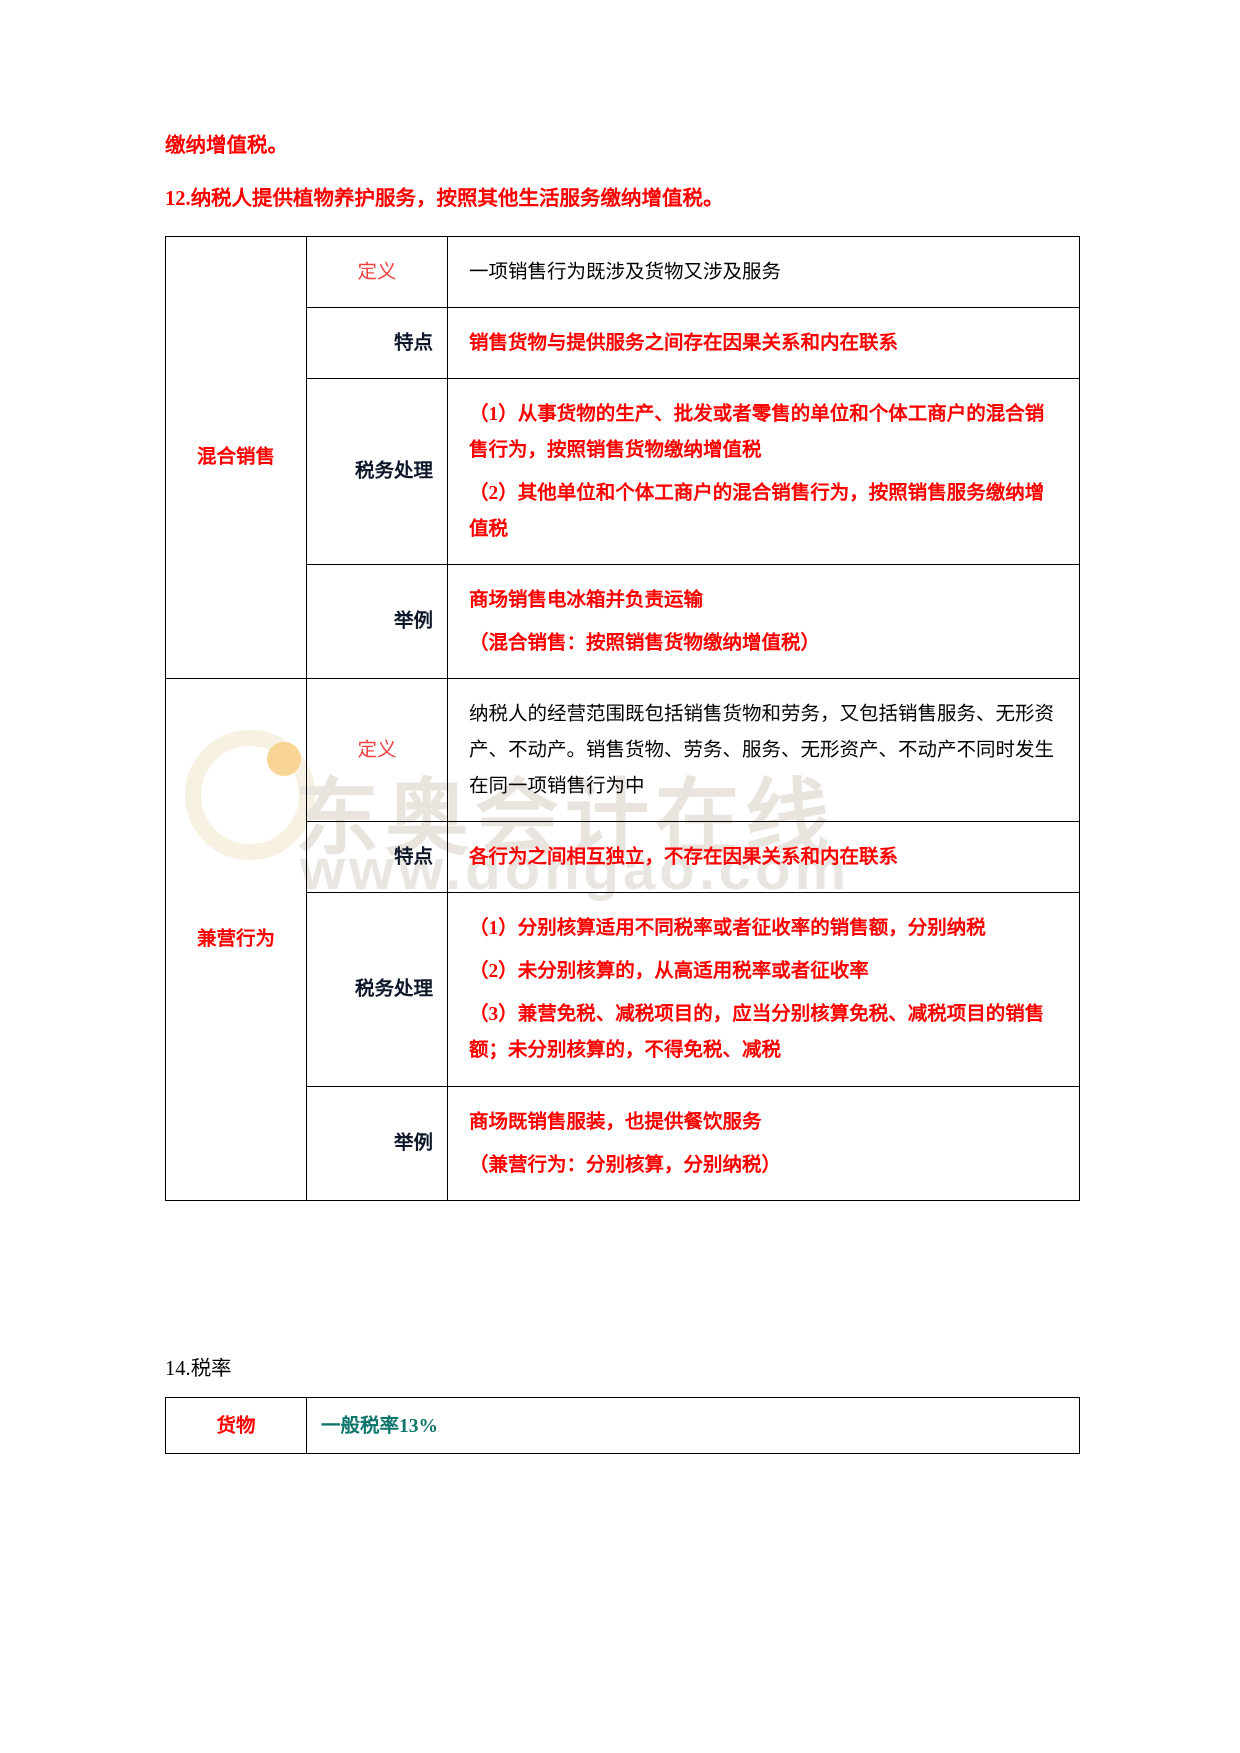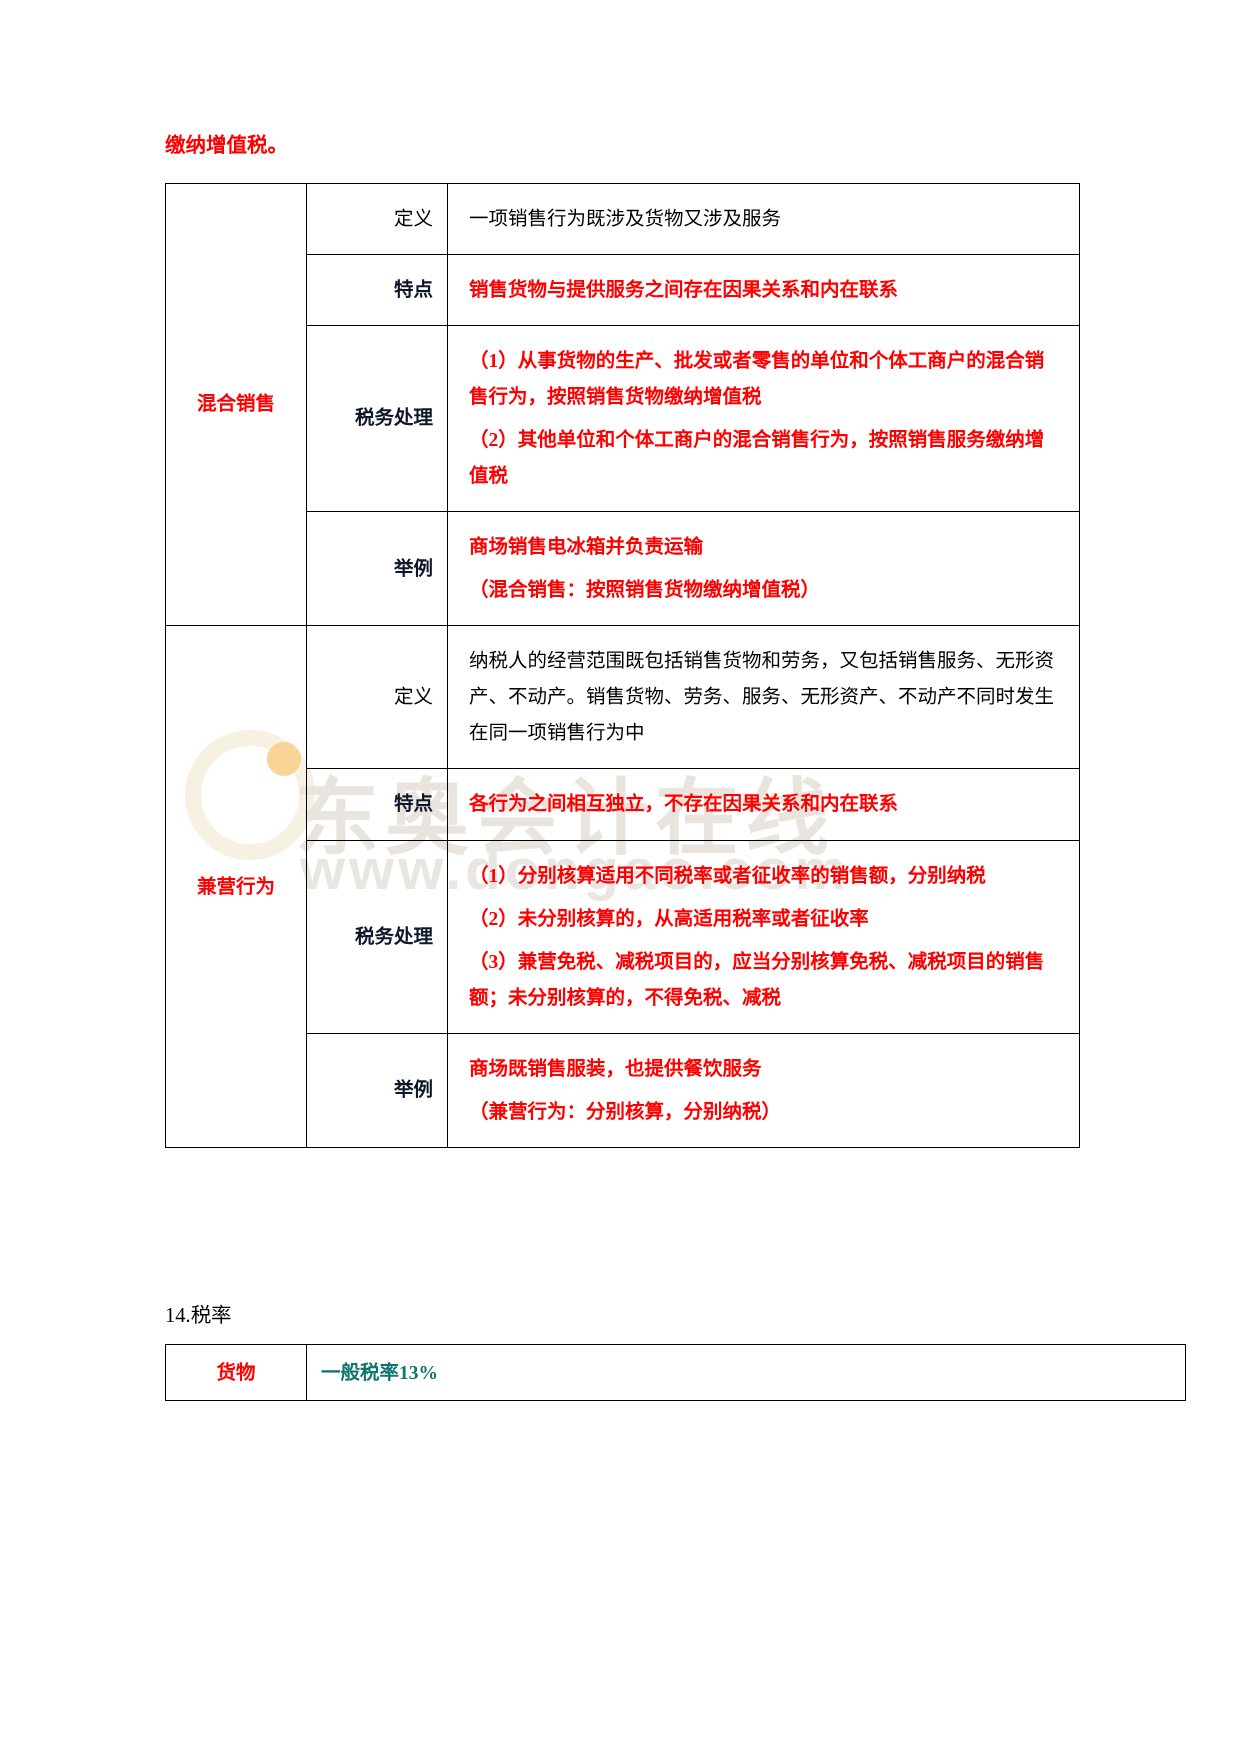--- a/index.html
+++ b/index.html
@@ -117,39 +117,39 @@
     font-weight: bold;
   }
   td.sub {
     width: 112px;
     text-align: right;
     color: #0f172a;
     font-weight: bold;
   }
   td.sub-black {
     width: 112px;
-    text-align: right;
-    color: #000000;
+    text-align: center;
+    color: #ef4444;
   }
   td.val {
     color: #ff0000;
     font-weight: bold;
   }
   td.val-black {
     color: #000000;
     font-weight: normal;
   }
   td.val p, td.val-black p {
     margin: 7px;
   }
   .gap-block { height: 150px; }
   .tax-title { margin: 0 0 16px 0; font-size: 20.5px; }
   table.rate-table {
     border-collapse: collapse;
-    width: 1021px;
+    width: 915px;
     table-layout: fixed;
     position: relative;
     z-index: 2;
   }
   table.rate-table td {
     border: 1px solid #000000;
     padding: 12px 14px;
     font-size: 19.5px;
     line-height: 1.6;
     vertical-align: middle;
@@ -173,20 +173,21 @@
   <div class="watermark">
     <div class="wm-ring"></div>
     <div class="wm-dot"></div>
     <div class="wm-text">东奥会计在线</div>
     <div class="wm-url">www.dongao.com</div>
   </div>
 
   <div class="content">
 
     <p class="line red bold">缴纳增值税。</p>
+    <p class="line red bold">12.纳税人提供植物养护服务，按照其他生活服务缴纳增值税。</p>
 
     <table class="doc-table">
       <tbody>
         <tr>
           <td class="cat" rowspan="4">混合销售</td>
           <td class="sub-black">定义</td>
           <td class="val-black">
             <p>一项销售行为既涉及货物又涉及服务</p>
           </td>
         </tr>

